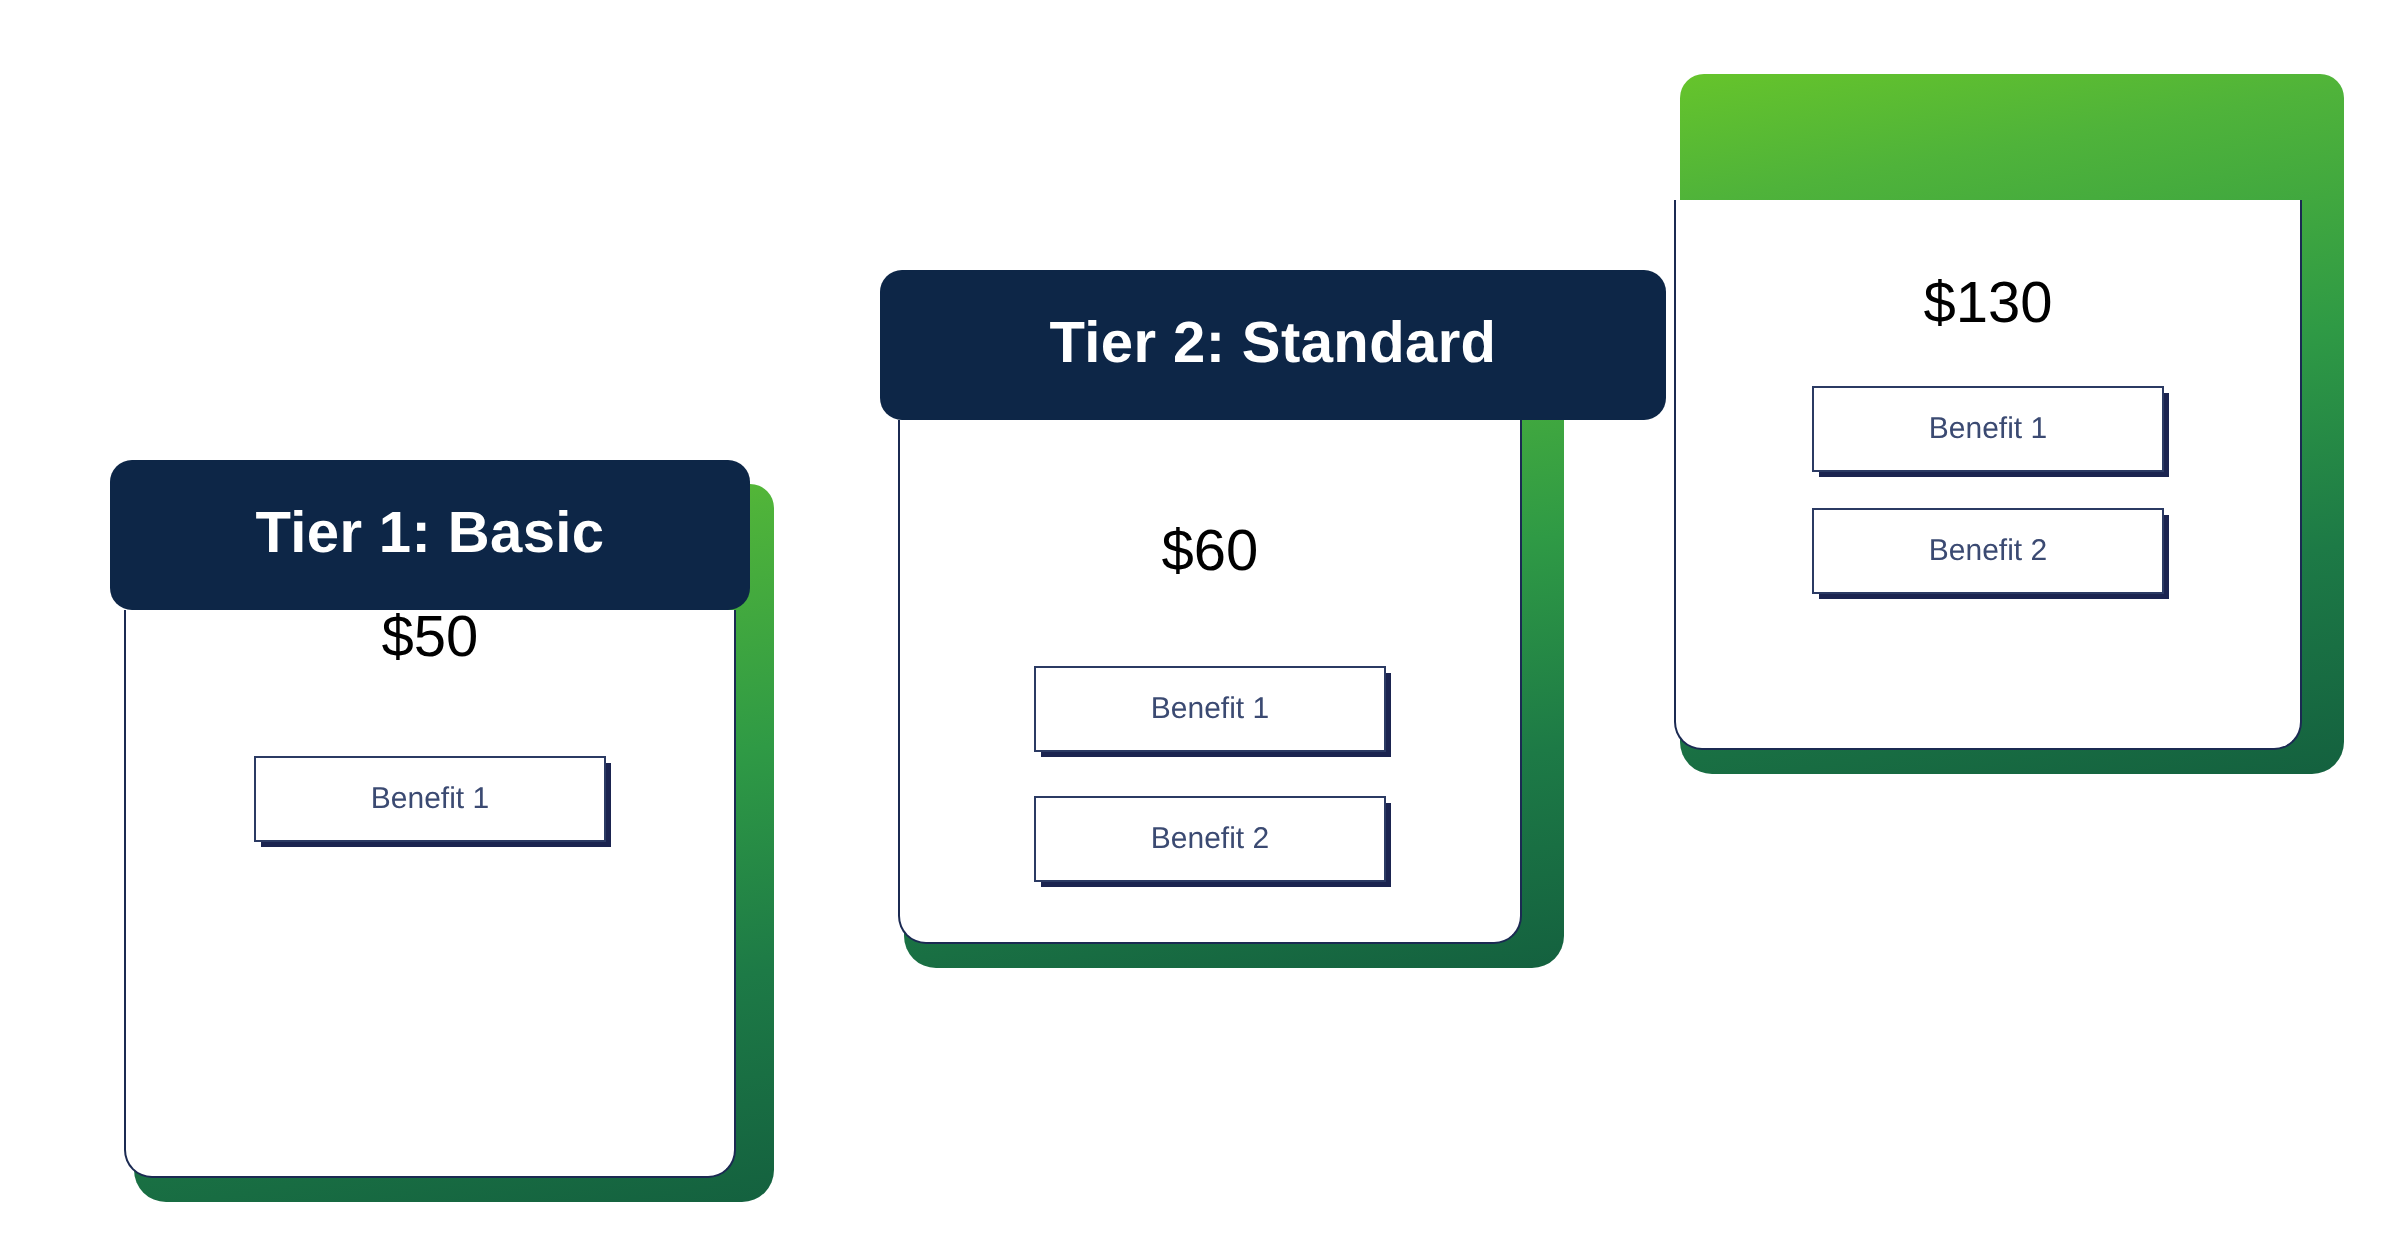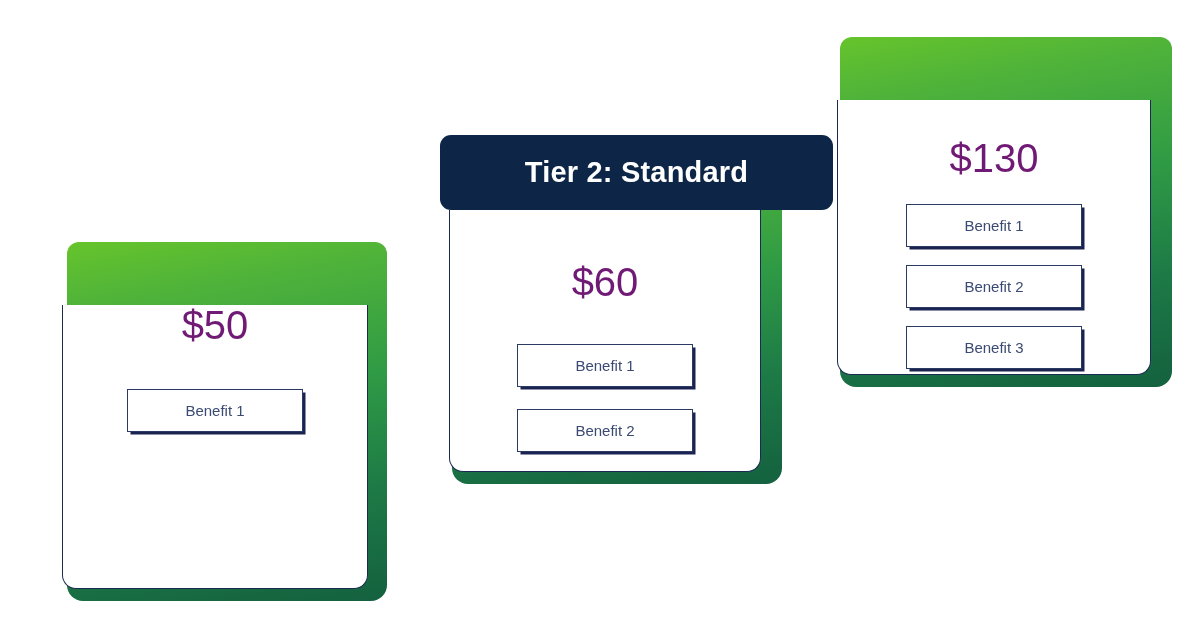--- a/index.html
+++ b/index.html
@@ -71,22 +71,22 @@
     border: 1.6px solid #1b2a52;
     border-top: none;
     border-radius: 0 0 14px 14px;
     box-sizing: border-box;
     display: flex;
     flex-direction: column;
     align-items: center;
   }
 
   .card-price {
-    color: #701a75;
-    font-size: 40px;
+    color: #000000;
+    font-size: 29px;
     font-weight: 300;
     line-height: 1;
     white-space: nowrap;
   }
 
   .benefit-list {
     display: flex;
     flex-direction: column;
     align-items: center;
     width: 100%;
@@ -111,20 +111,23 @@
     line-height: 1;
     white-space: nowrap;
   }
 </style>
 </head>
 <body>
 
 <div id="canvas">
     <div class="tier-card" style="left: 55px; top: 230px; width: 320px; height: 359px;">
       <div class="card-shadow"></div>
+      <div class="card-header" style="width: 320px;">
+        <span class="card-header-label">Tier 1: Basic</span>
+      </div>
       <div class="card-body" style="left: 7px; top: 75px; width: 306px; height: 284px;">
         <div class="card-price" style="">$50</div>
         <div class="benefit-list" style="margin-top: 44px; gap: 22px;">
           <div class="benefit-box">
             <span class="benefit-label">Benefit 1</span>
           </div>
         </div>
       </div>
     </div>
     <div class="tier-card" style="left: 440px; top: 135px; width: 330px; height: 337px;">
@@ -148,19 +151,16 @@
       <div class="card-shadow"></div>
       <div class="card-body" style="left: 9px; top: 75px; width: 314px; height: 275px;">
         <div class="card-price" style="margin-top: 38px;">$130</div>
         <div class="benefit-list" style="margin-top: 26px; gap: 18px;">
           <div class="benefit-box">
             <span class="benefit-label">Benefit 1</span>
           </div>
           <div class="benefit-box">
             <span class="benefit-label">Benefit 2</span>
           </div>
-          <div class="benefit-box">
-            <span class="benefit-label">Benefit 3</span>
-          </div>
         </div>
       </div>
     </div>
   </div>
 
 </body></html>

